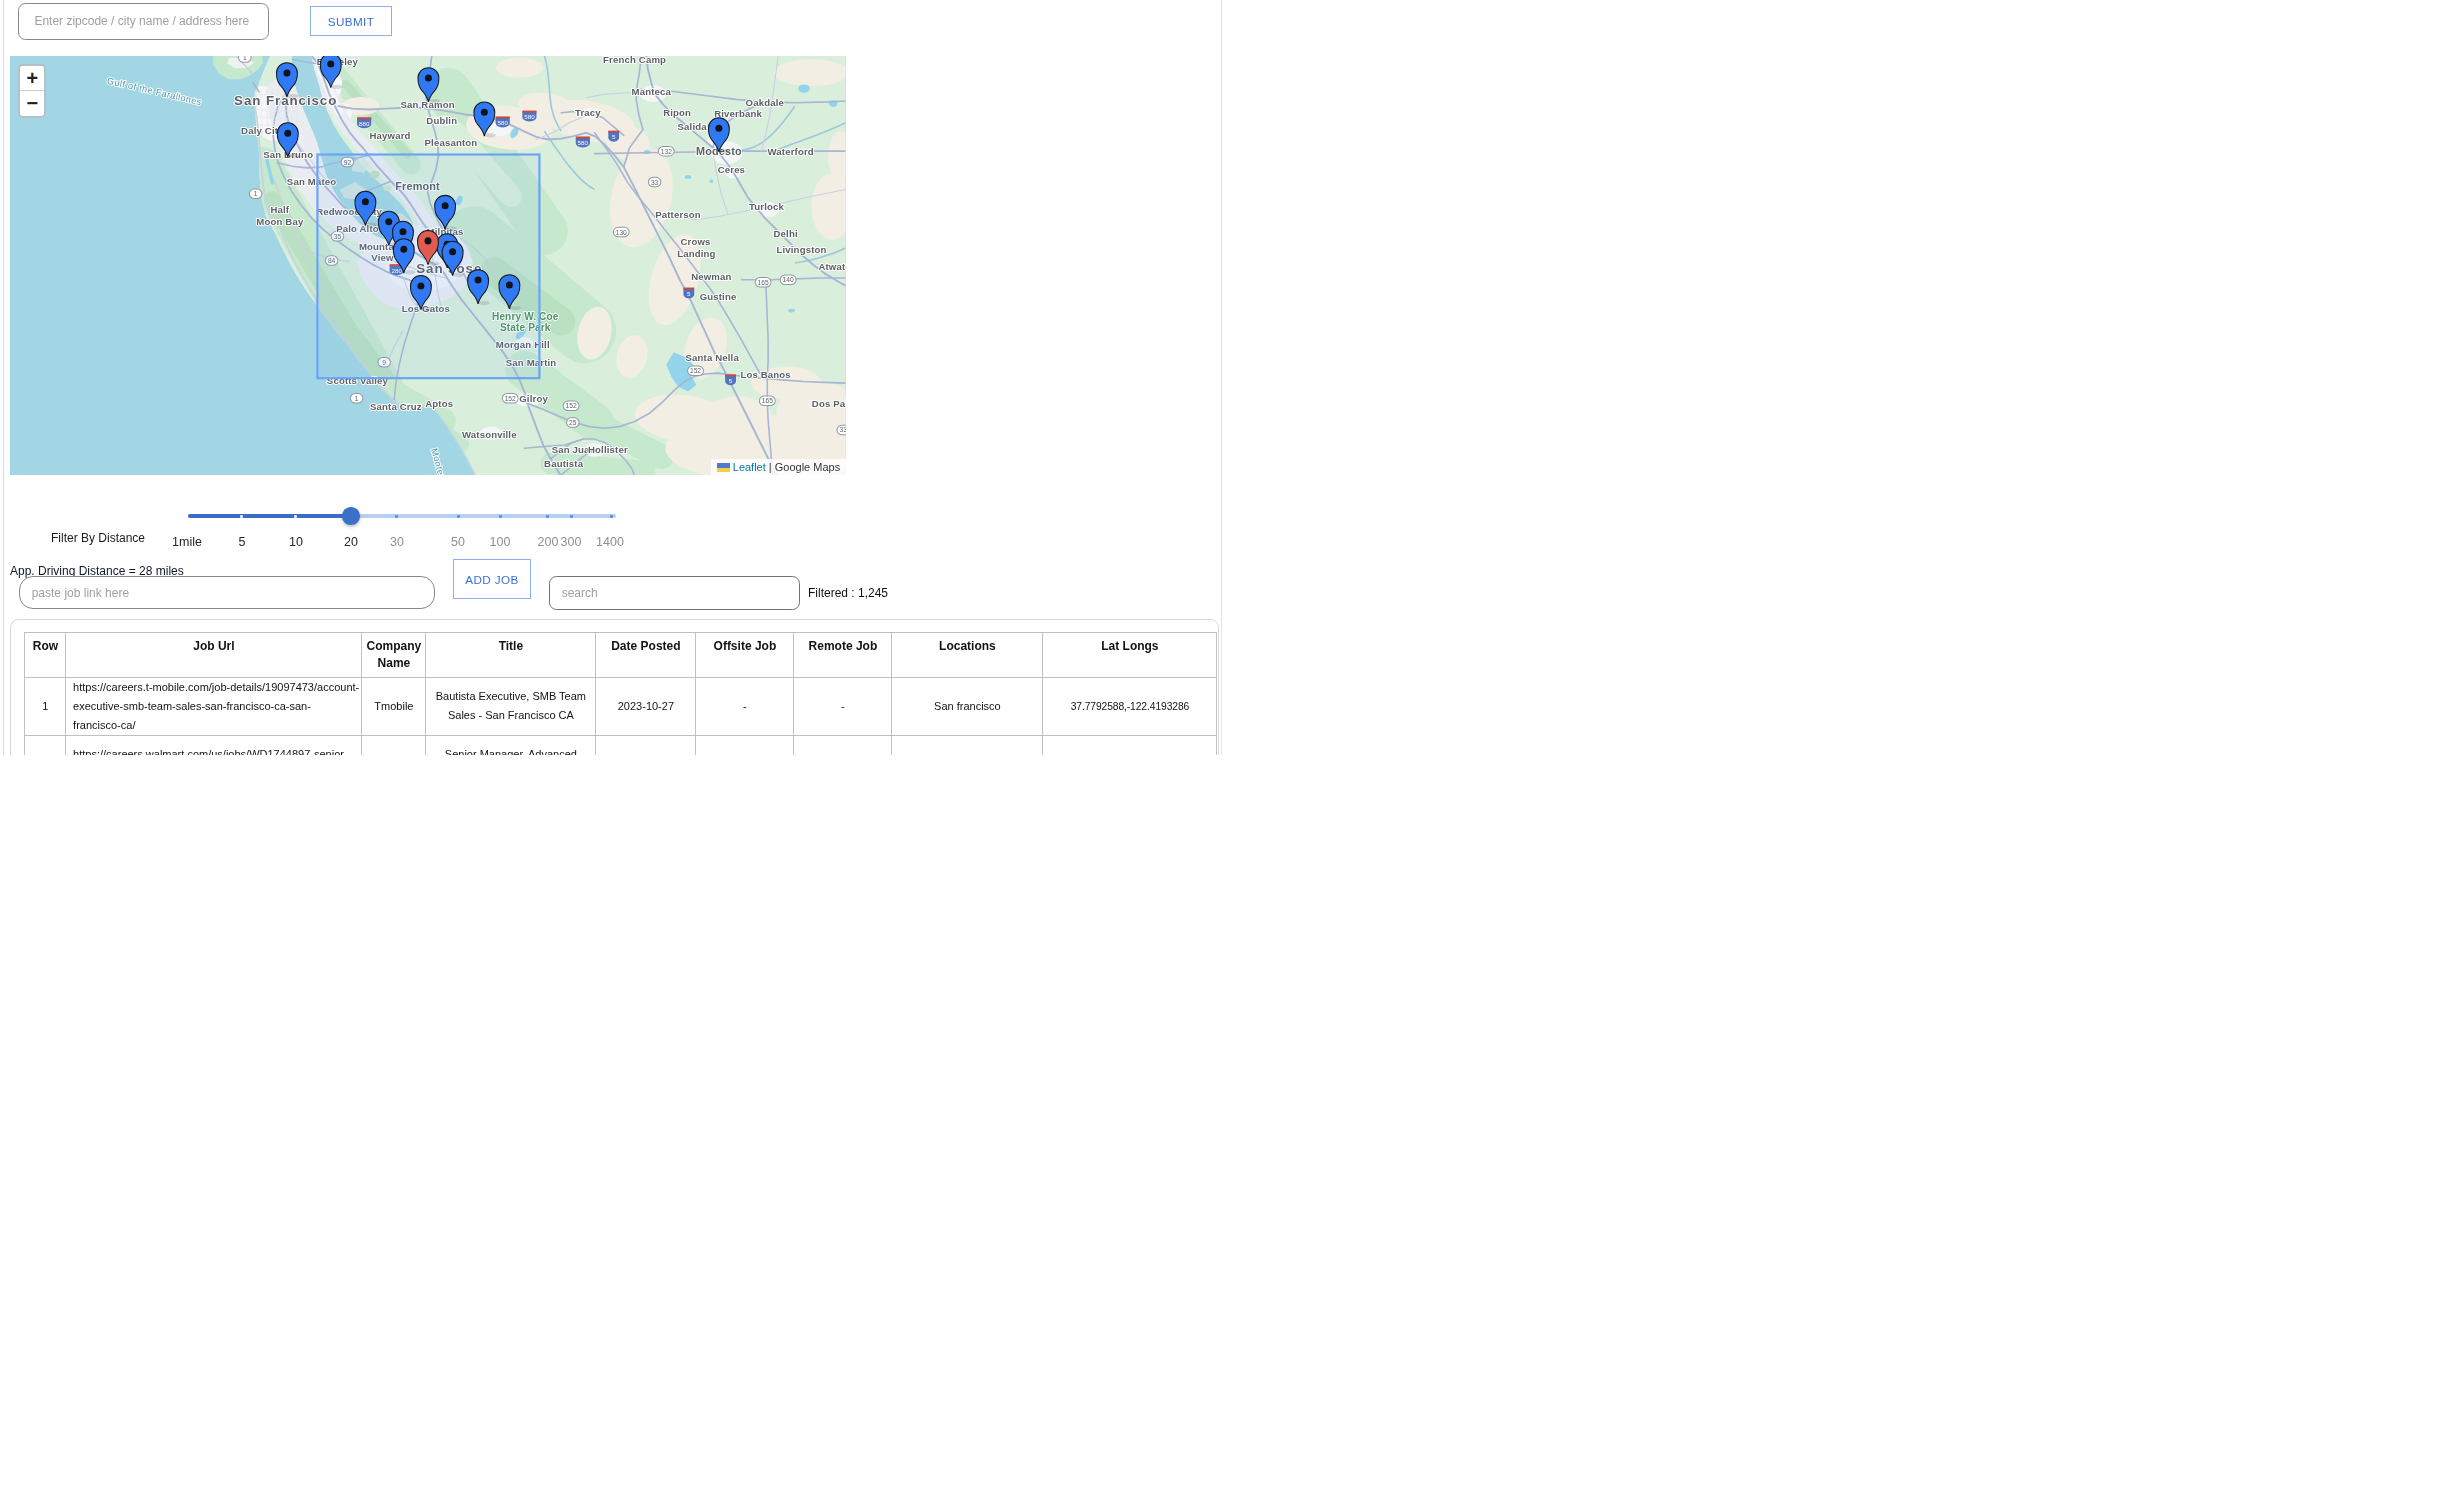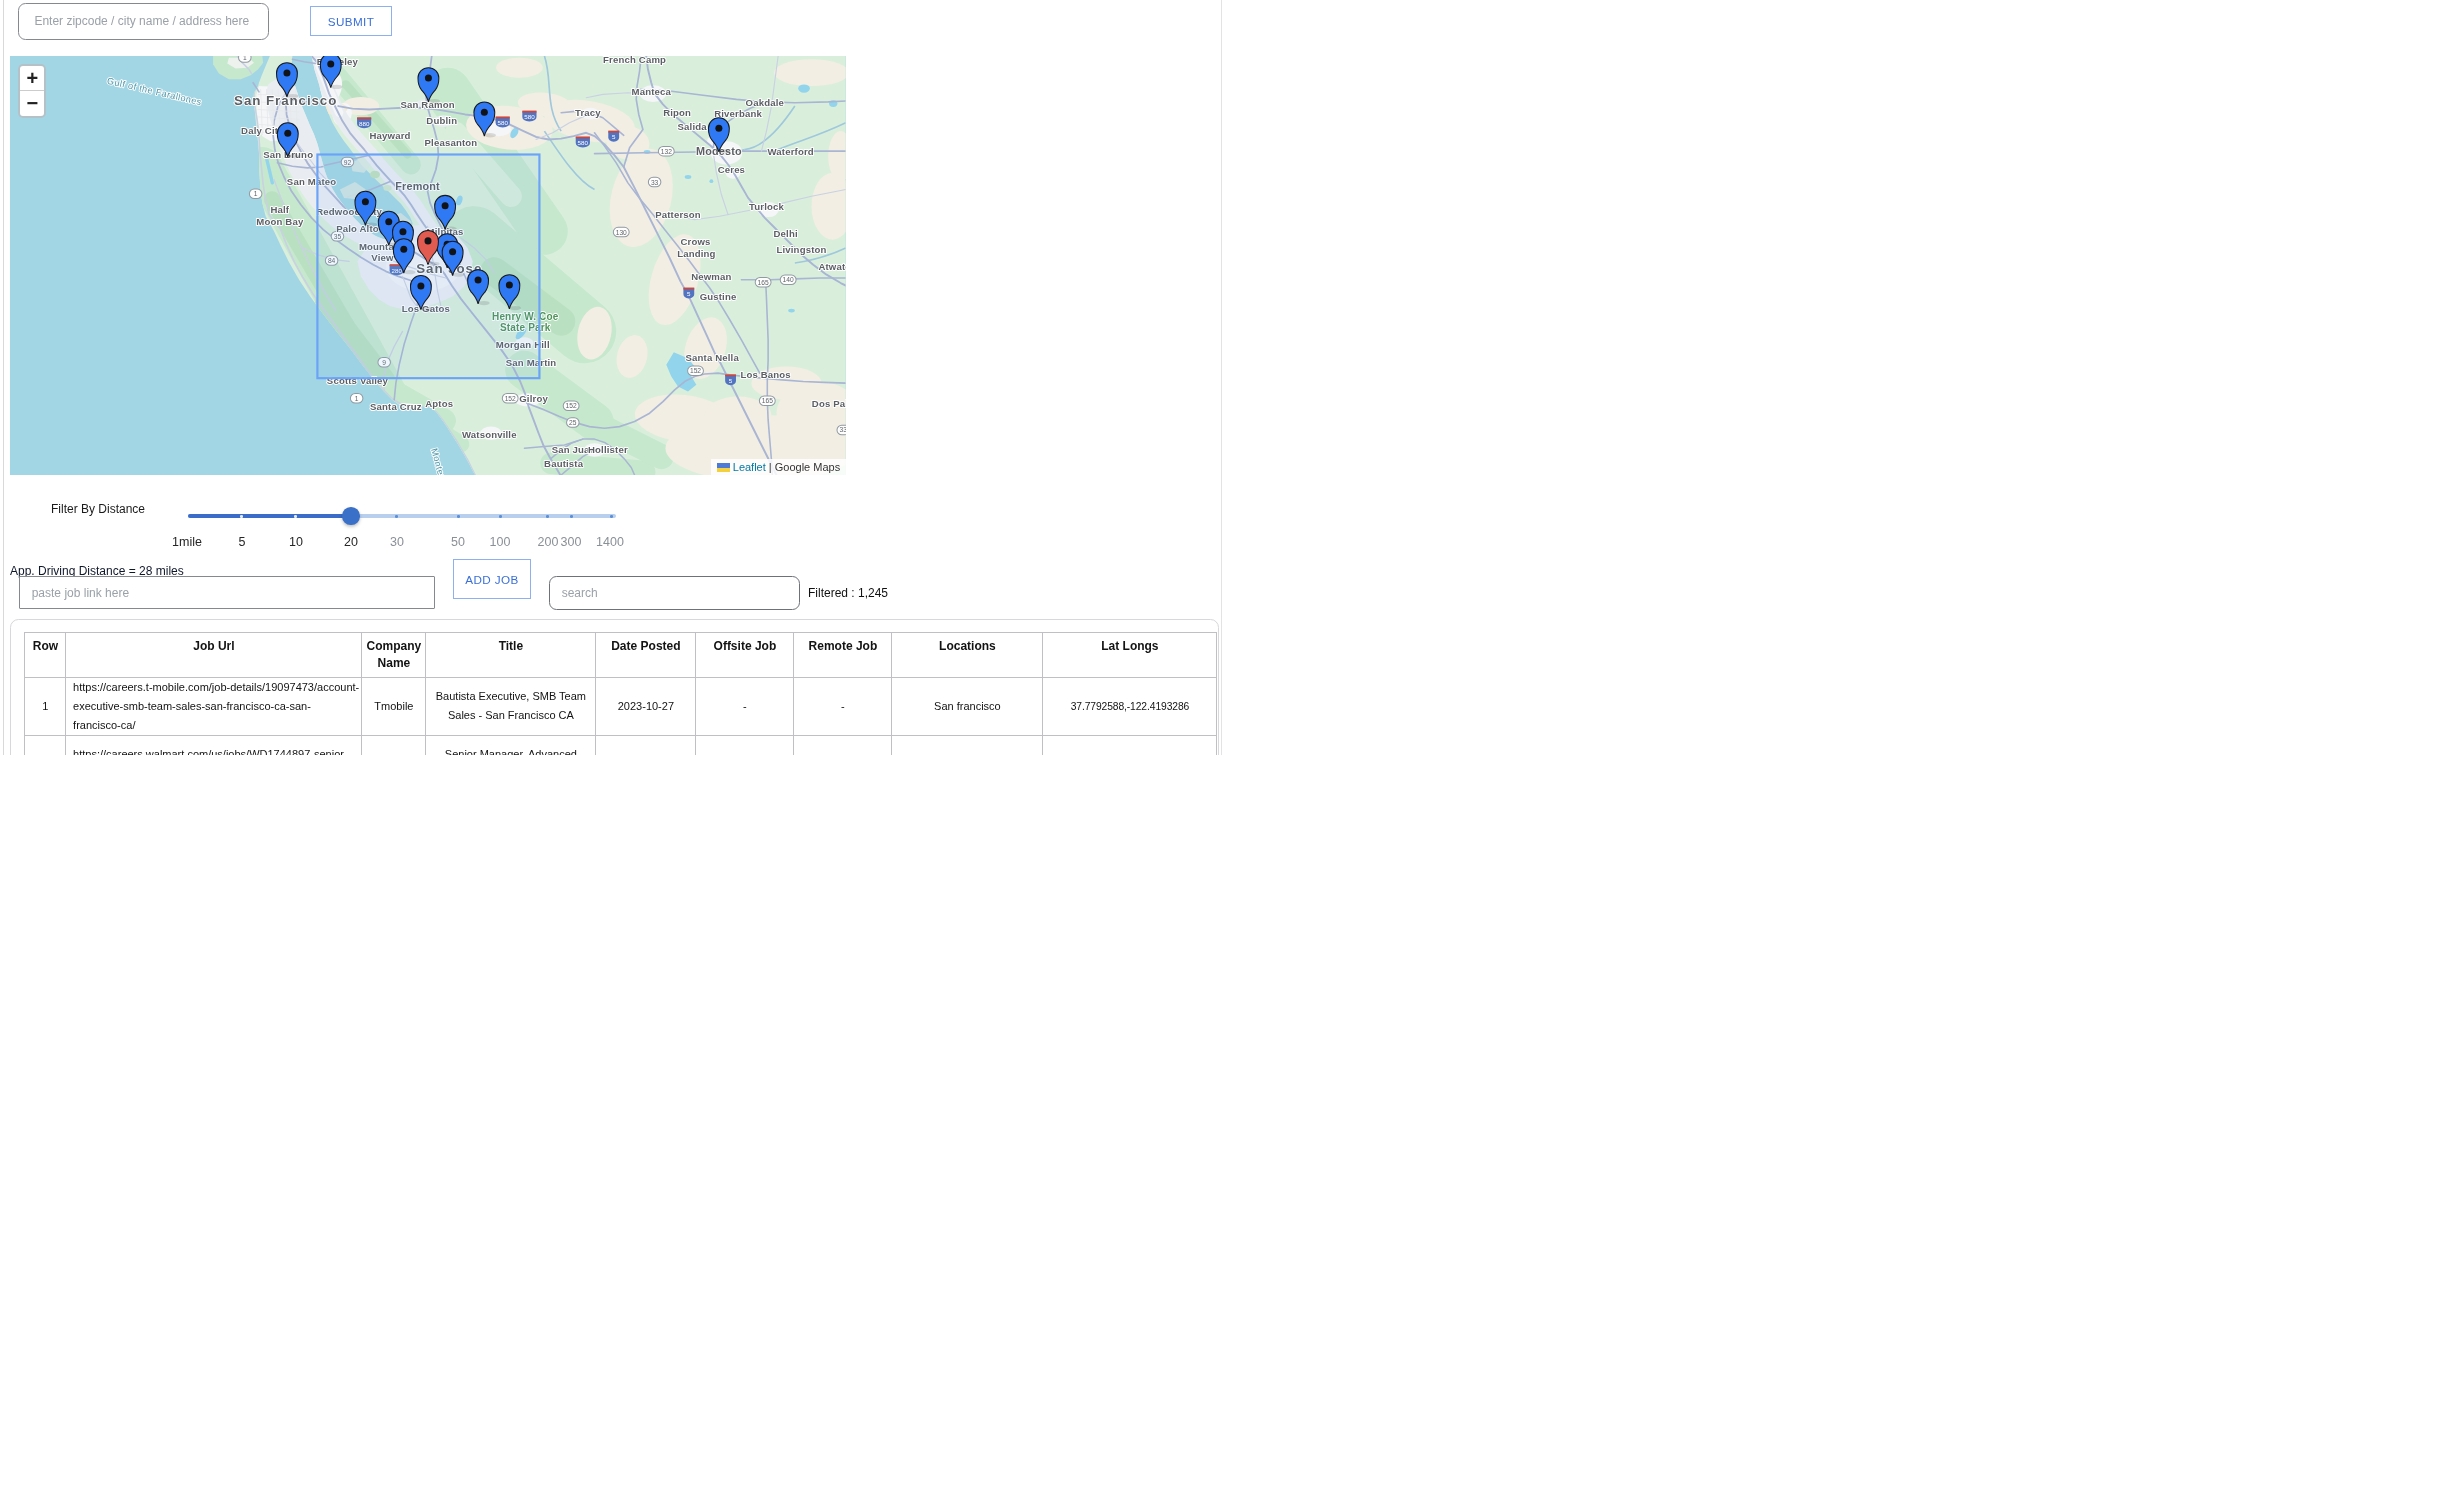--- a/index.html
+++ b/index.html
@@ -10,31 +10,31 @@
 .btn { position:absolute; background:#fff; border:0.8px solid #8fb0ef; border-radius:0; color:#3a6fd8; font-size:11.7px; font-family:"Liberation Sans", sans-serif; letter-spacing:0.4px; }
 .submit { left:310px; top:6.3px; width:82px; height:30px; }
 .addjob { left:453px; top:559px; width:78px; height:40px; }
 #map { position:absolute; left:10px; top:56px; width:836px; height:419px; background:#a2d6e4; overflow:hidden; }
 #zoomctl { position:absolute; left:8.4px; top:8.4px; width:27.6px; border:2.1px solid rgba(40,80,95,0.35); border-radius:5px; background:#fff; z-index:30; }
 #zoomctl .zb { width:24px; height:25px; text-align:center; font-size:20px; font-weight:bold; color:#222; line-height:24px; }
 #zoomctl .zb:first-child { border-bottom:0.8px solid #ccc; }
 #attr { position:absolute; right:0; bottom:0; height:16px; background:rgba(255,255,255,0.82); z-index:30; font-size:11px; color:#333; padding:0 5.8px; line-height:16px; white-space:nowrap; }
 #attr .lf { color:#0078a8; }
 .flag { display:inline-block; width:12.5px; height:8.8px; vertical-align:-0.8px; background:linear-gradient(#4d7ad5 0 50%, #f3d03f 50% 100%); }
-.frow { position:absolute; left:51px; top:502px; font-size:12px; color:#1a1a1a; }
+.frow { position:absolute; left:51px; top:531px; font-size:12px; color:#1a1a1a; }
 #track { position:absolute; left:188px; top:514px; width:428px; height:3.8px; border-radius:2.5px; background:#b9cfee; }
 #trackfill { position:absolute; left:0; top:0; width:164px; height:3.8px; border-radius:2.5px; background:#3a6cc8; }
 #thumb { position:absolute; left:342px; top:507px; width:17.5px; height:17.5px; border-radius:50%; background:#3b70c9; box-shadow:0 1.7px 3.3px rgba(0,0,0,0.25); z-index:5; }
 .dot { position:absolute; width:2.7px; height:2.7px; border-radius:50%; top:515px; }
 .dotw { background:#e8eef8; }
 .dotb { background:#5b8fd6; }
 .slbl { position:absolute; top:535px; font-size:12.5px; transform:translateX(-50%); color:#262626; }
 .slbl.gray { color:#8a9097; }
 .appdist { position:absolute; left:10px; top:564px; font-size:12px; color:#0f172a; }
-.paste { position:absolute; left:19px; top:576px; width:416px; height:33px; border:1.3px solid #85898e; border-radius:1px; font-size:12px; padding:0 11.7px; color:#222; }
+.paste { position:absolute; left:19px; top:576px; width:416px; height:33px; border:1.3px solid #85898e; border-radius:14px; font-size:12px; padding:0 11.7px; color:#222; }
 .paste::placeholder { color:#9aa1a8; }
 .search { position:absolute; left:549px; top:576px; width:251px; height:34px; border:1.3px solid #6e7278; border-radius:7.5px; font-size:12px; padding:0 11.7px; color:#222; }
 .search::placeholder { color:#9aa1a8; }
 .filtered { position:absolute; left:808px; top:586px; font-size:12px; color:#111; }
 #tablewrap { position:absolute; left:10px; top:619px; width:1209px; height:167px; border:0.8px solid #d8d8dc; border-radius:8.4px; background:#fff; overflow:hidden; }
 table { border-collapse:collapse; table-layout:fixed; margin-left:13.4px; margin-top:11.7px; width:1191px; font-size:11px; color:#131313;padding-left:28px; }
 th, td { border:0.8px solid #c0c0c4; text-align:center; vertical-align:middle; overflow:hidden; }
 th { font-size:12px; font-weight:bold; vertical-align:top; padding-top:5.8px; line-height:17px; height:45px; }
 td { line-height:19px; }
 td.ll { font-size:10.3px; letter-spacing:-0.1px; }

